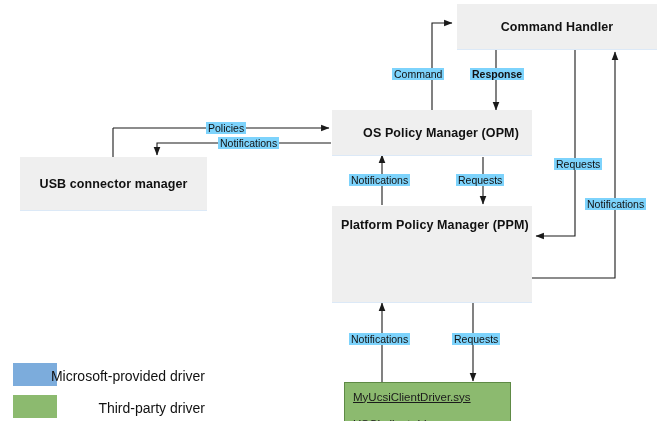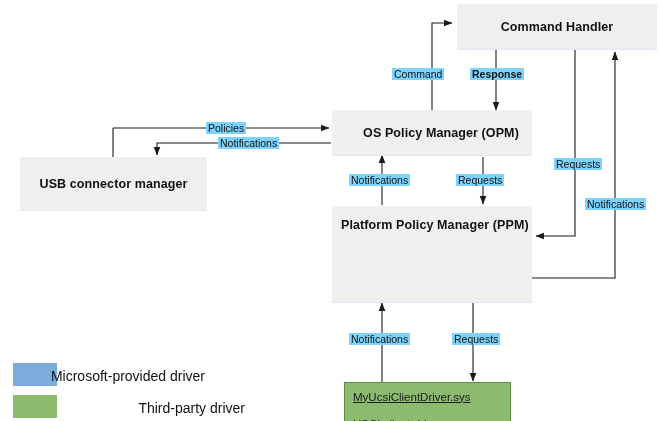--- a/index.html
+++ b/index.html
@@ -157,15 +157,15 @@
   <span class="edge-label" style="left:456px; top:174px;">Requests</span>
   <span class="edge-label" style="left:554px; top:158px;">Requests</span>
   <span class="edge-label" style="left:585px; top:198px;">Notifications</span>
   <span class="edge-label" style="left:349px; top:333px;">Notifications</span>
   <span class="edge-label" style="left:452px; top:333px;">Requests</span>
 
   <div class="legend-swatch" style="left:13px; top:363px; background:#7cacdc;"></div>
   <span class="legend-label" style="left:0px; top:368px; width:205px;">Microsoft-provided driver</span>
 
   <div class="legend-swatch" style="left:13px; top:395px; background:#8cba6f;"></div>
-  <span class="legend-label" style="left:0px; top:400px; width:205px;margin-left:40px;">Third-party driver</span>
+  <span class="legend-label" style="left:0px; top:400px; width:205px;">Third-party driver</span>
 
 </div>
 
 </body></html>

